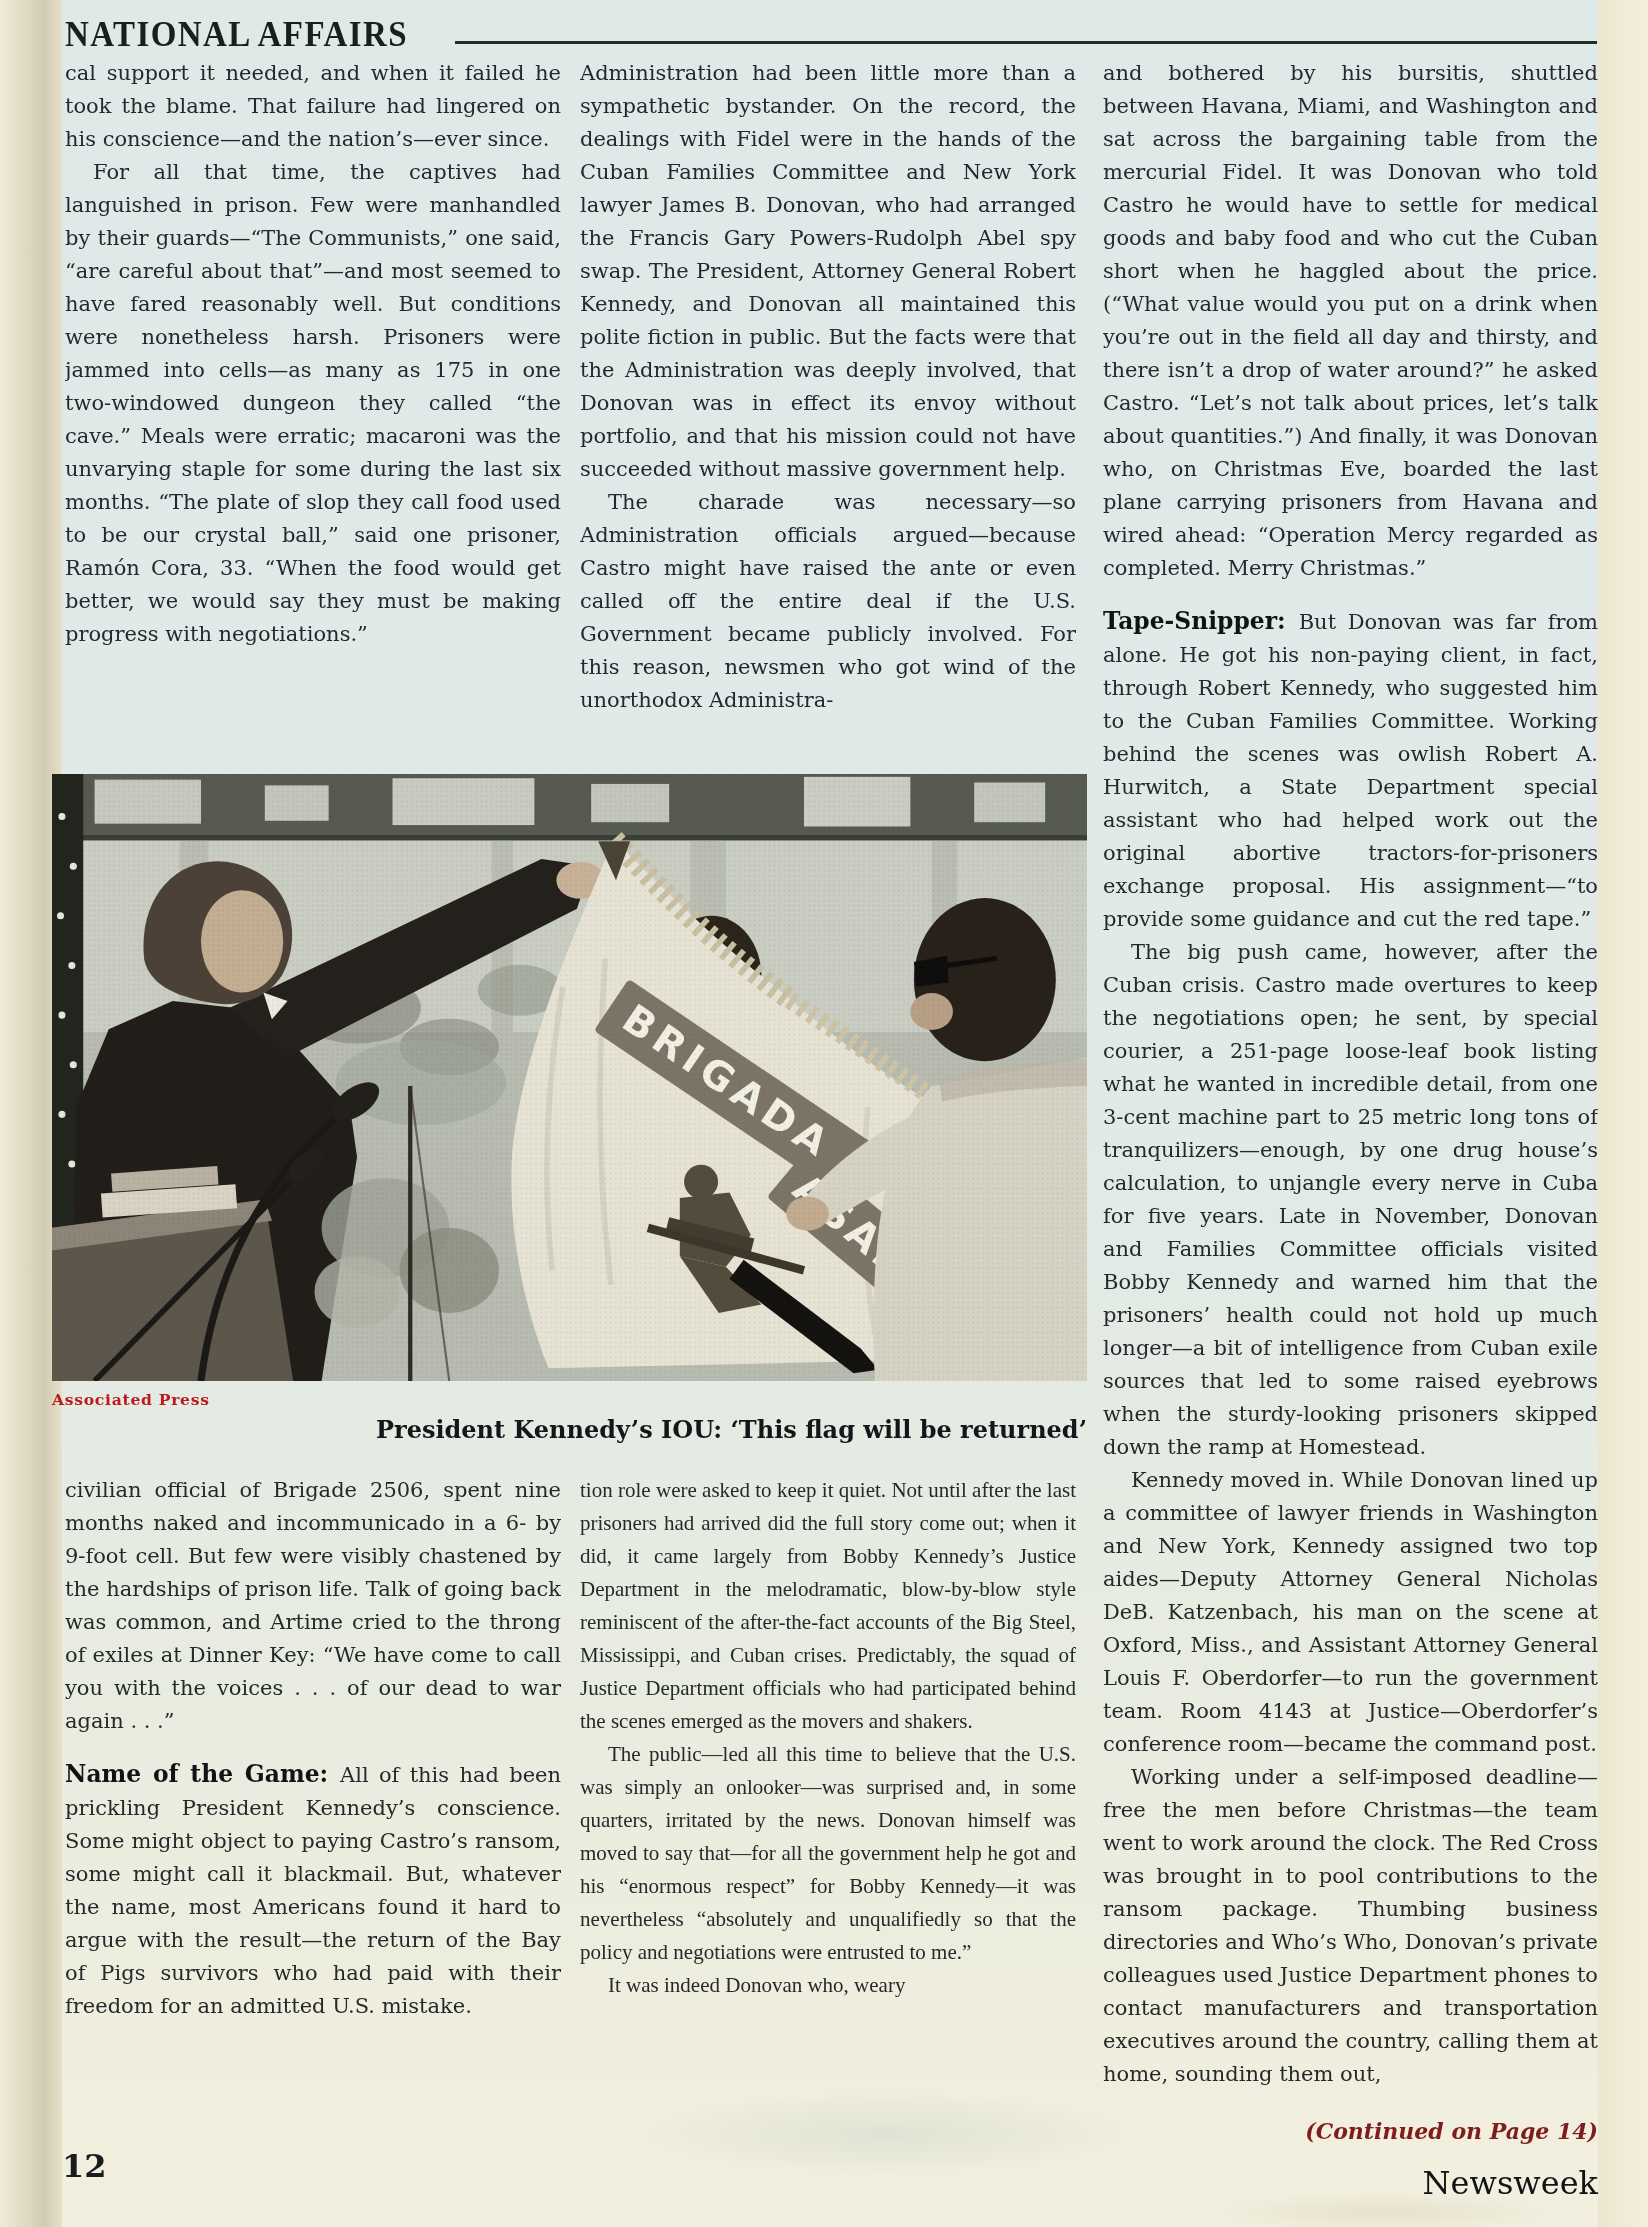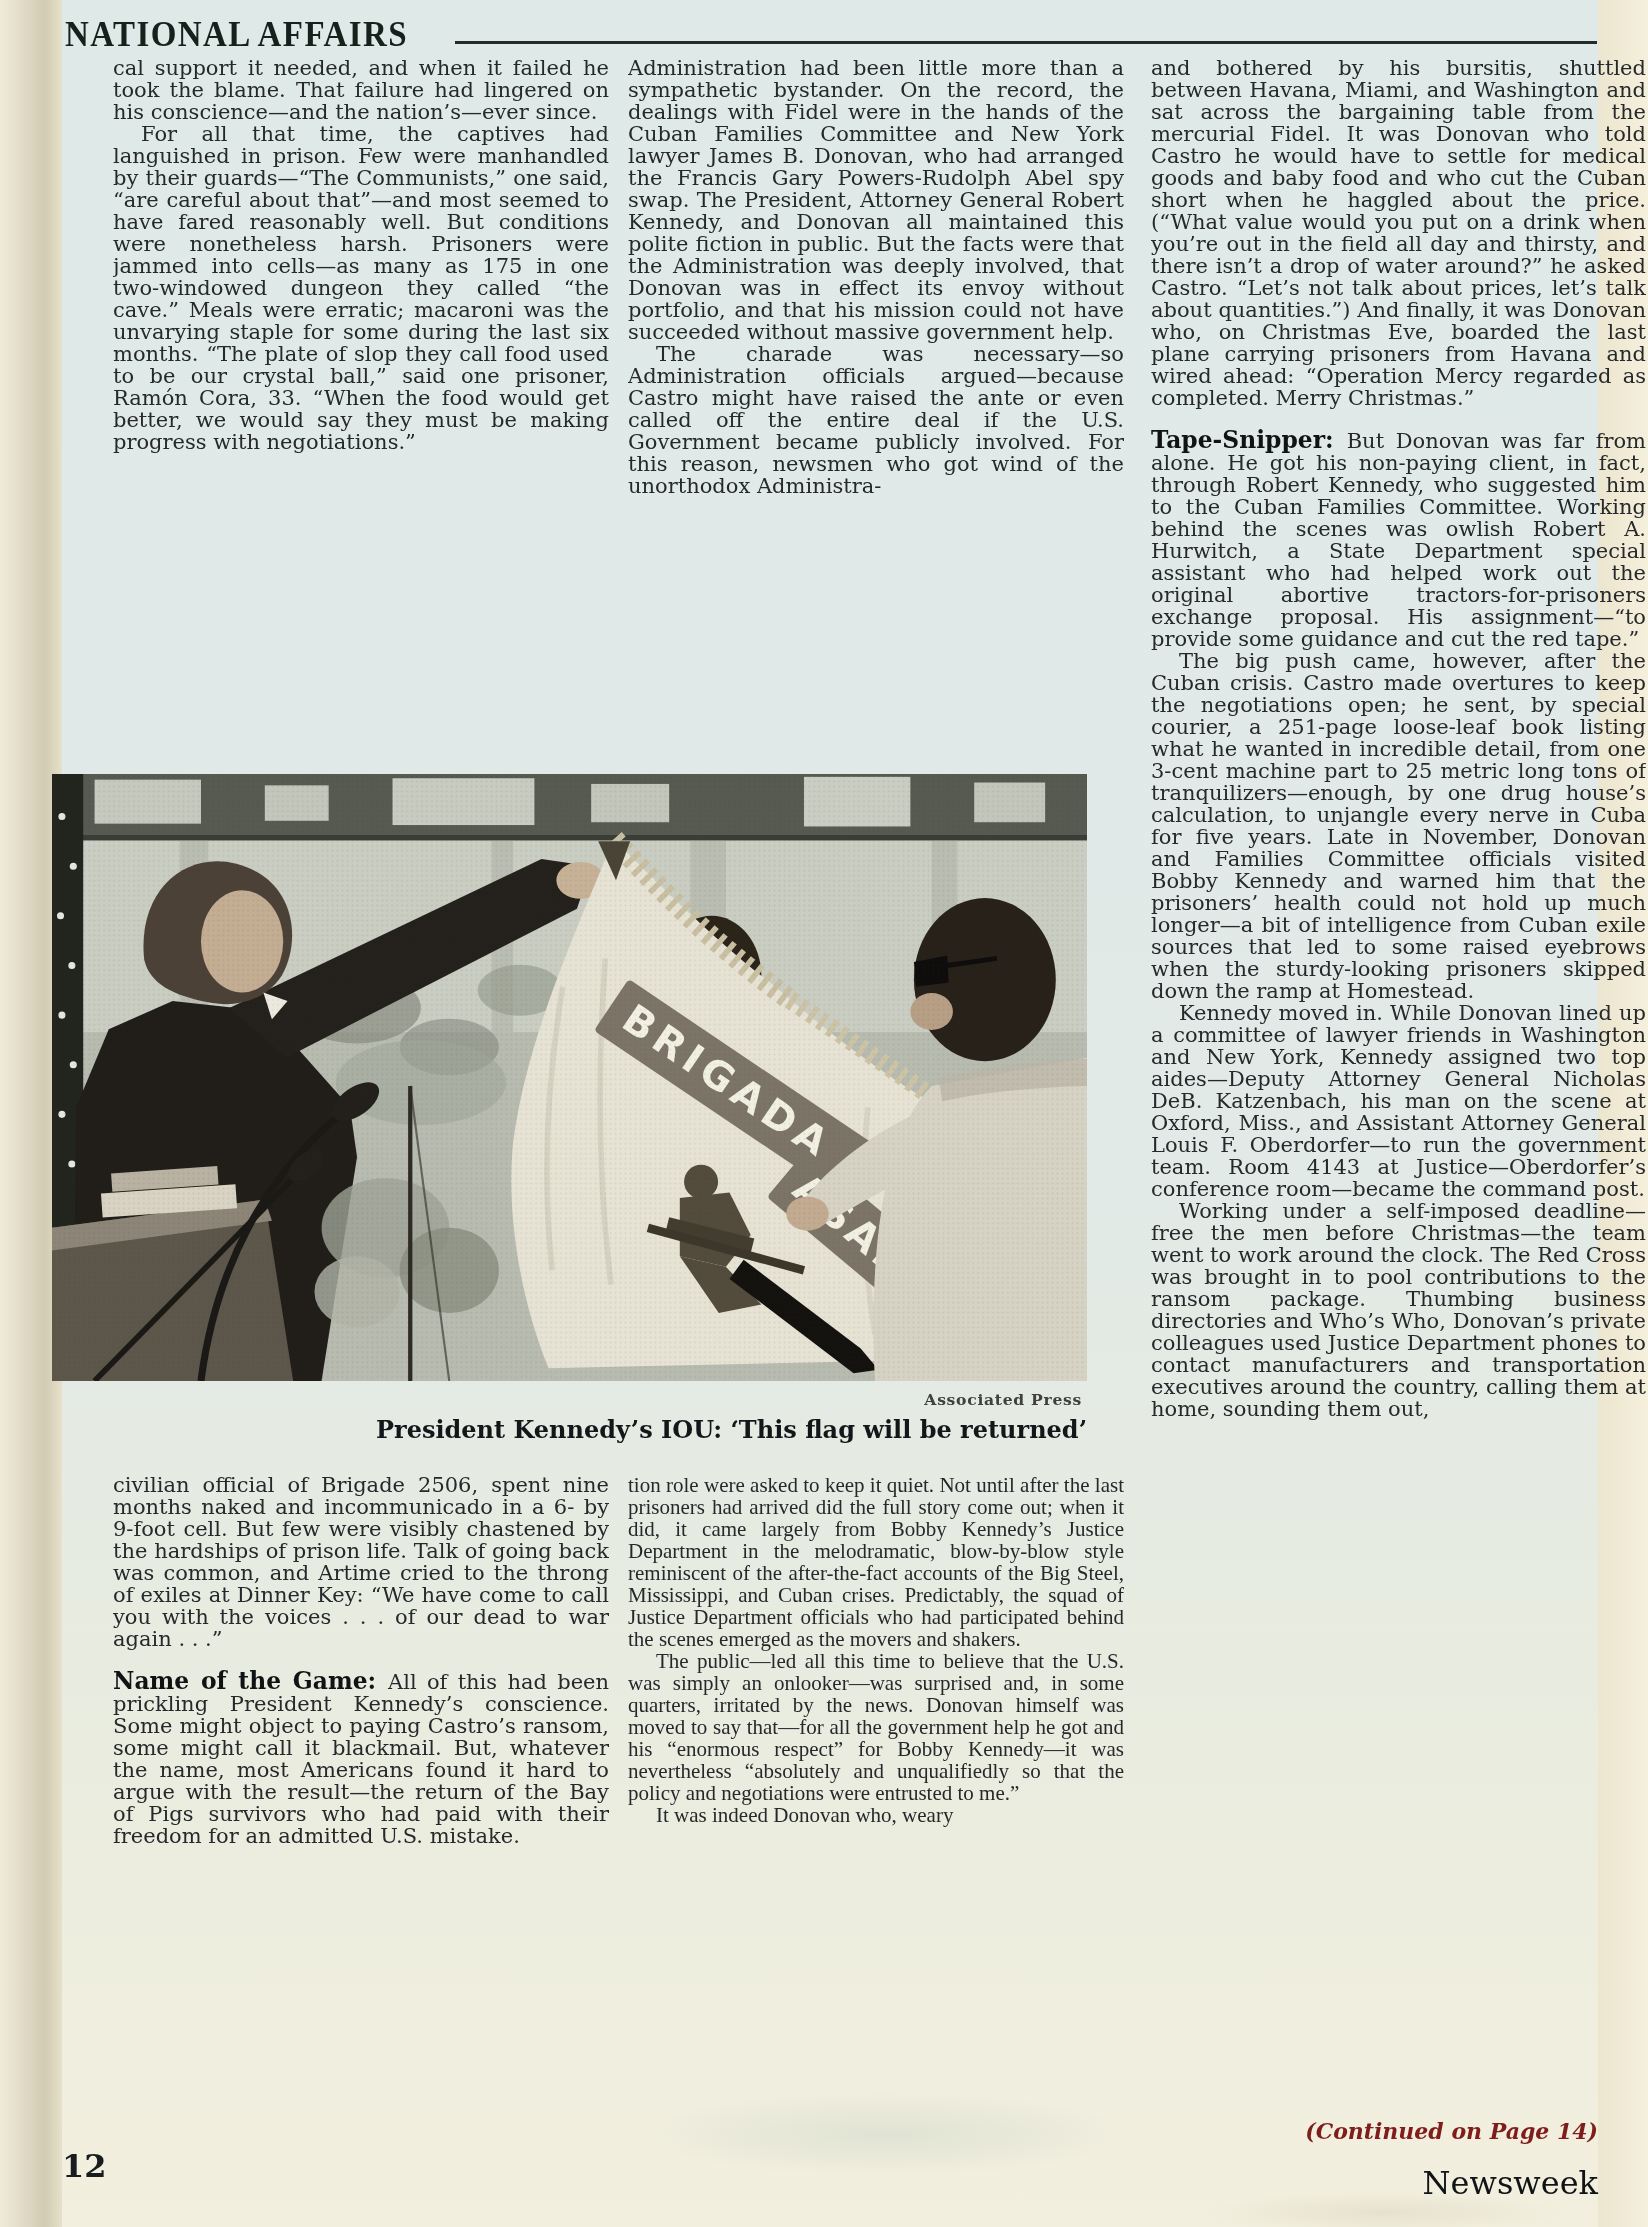--- a/index.html
+++ b/index.html
@@ -20,34 +20,34 @@
 
   .section-header{
     left:65px;top:17px;font-family:"Liberation Serif",serif;font-weight:700;
     font-size:33px;line-height:1;letter-spacing:1.4px;color:#17211b;
     transform:scaleY(1.06);transform-origin:left top;white-space:nowrap;
   }
   .header-rule{left:455px;top:41px;width:1142px;height:2.8px;background:#252b25;}
 
   .col{
     position:absolute;width:496px;text-align:justify;
-    font-size:21px;line-height:22px;color:#26292b;overflow:hidden;margin-left:48px;
+    font-size:21px;line-height:33px;color:#26292b;overflow:hidden;
   }
   #col-right{width:495px;}
   .para{margin:0;}
   .para.indent{text-indent:28px;}
   .para.space-above{margin-top:20px;}
   .runin{font-weight:700;font-size:23.4px;color:#101314;}
 
   #photo-frame{left:52px;top:774px;width:1035px;height:607px;}
   #photo-frame svg{display:block;width:100%;height:100%;}
 
   .photo-credit{
-    left:52px;top:1390px;width:1030px;text-align:right;
-    font-weight:700;font-size:15.6px;letter-spacing:0.7px;color:#404040;
+    left:52px;top:1390px;width:1030px;text-align:left;
+    font-weight:700;font-size:15.6px;letter-spacing:0.7px;color:#b91c1c;
   }
   .photo-caption{
     left:52px;top:1415px;width:1035px;text-align:right;
     font-weight:700;font-size:24px;color:#14171a;
   }
 
   .page-number{left:62px;top:2147px;font-weight:700;font-size:32px;color:#191c1e;}
   .magazine-name{left:1103px;top:2164px;width:495px;text-align:right;font-weight:400;font-size:32px;color:#111416;}
   .continued-note{left:1103px;top:2118px;width:495px;text-align:right;
     font-style:italic;font-weight:700;font-size:22px;color:#7f1d1d;}

